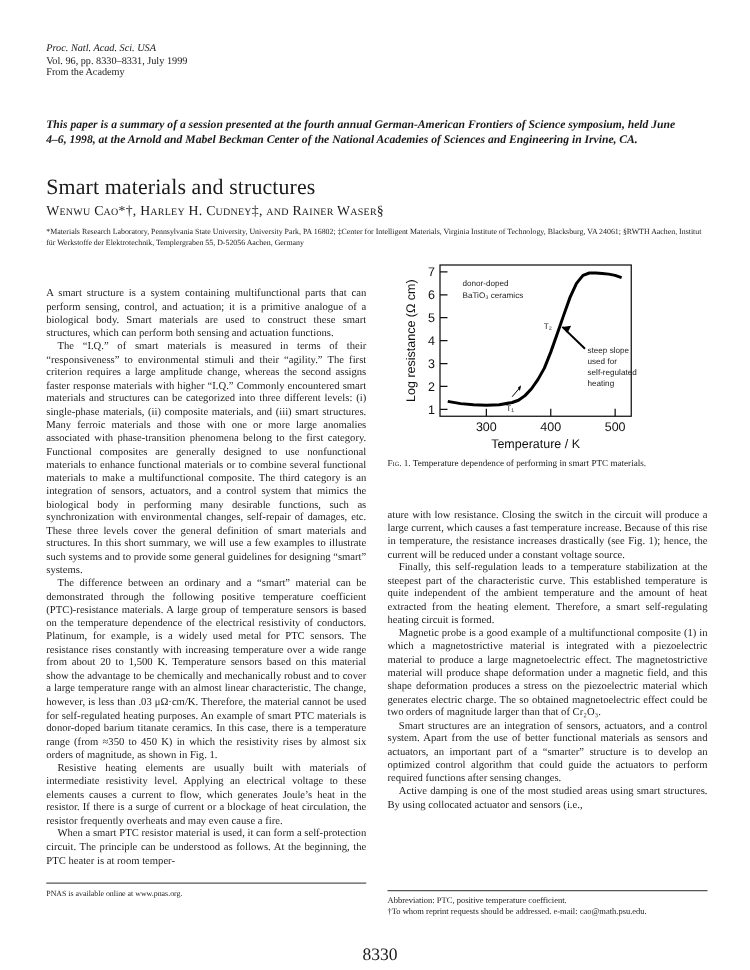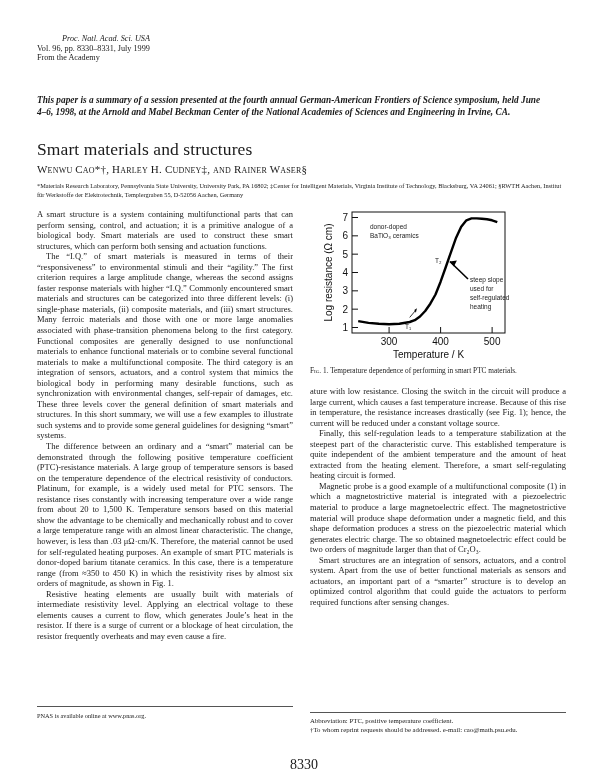--- a/index.html
+++ b/index.html
@@ -1,26 +1,26 @@
 <!DOCTYPE html>
 <html><head>
 <meta charset="utf-8">
 <style>
   html, body { margin:0; padding:0; background:#fff; }
   body { width:600px; height:776px; position:relative; overflow:hidden;
          font-family:"Liberation Serif", serif; color:#1a1a1a; }
   .abs { position:absolute; }
   .journal { left:37px; top:34px; font-size:8.2px; line-height:9.6px; }
-  .journal .it { font-style:italic;text-align:right; }
+  .journal .it { font-style:italic; }
   .summary { left:37px; top:95px; width:510px; font-size:9.3px; line-height:11.6px;
              font-style:italic; font-weight:bold; }
   .title { left:37px; top:139px; font-size:17.5px; font-weight:normal; letter-spacing:0.1px; }
   .authors { left:37px; top:163px; font-size:11px; font-variant:small-caps; letter-spacing:0.2px; }
   .affil { left:37px; top:182px; width:530px; font-size:6.3px; line-height:8.6px; }
-  .col { font-size:8.5px; line-height:10.55px; text-align:justify; }
+  .col { font-size:8.5px; line-height:10.55px; text-align:justify;margin-top:20px; }
   .col p { margin:0; text-indent:9px; }
   .col p.first { text-indent:0; }
   .leftcol { left:37px; top:209px; width:256px; }
   .rightcol { left:310px; top:386px; width:256px; }
   .rule { height:0; border-top:0.8px solid #555; }
   .footL { left:37px; top:712px; font-size:6.3px; }
   .footR { left:310px; top:717px; width:256px; font-size:6.8px; line-height:8.6px; }
   .pageno { left:290px; top:757px; font-size:14px; }
   .caption { left:310px; top:366px; width:256px; font-size:7.3px; line-height:9.4px; text-align:justify; }
   .caption .sc { font-variant:small-caps; }
@@ -39,20 +39,21 @@
 
 <div class="abs title">Smart materials and structures</div>
 <div class="abs authors">Wenwu Cao*†, Harley H. Cudney‡, and Rainer Waser§</div>
 <div class="abs affil">*Materials Research Laboratory, Pennsylvania State University, University Park, PA 16802; ‡Center for Intelligent Materials, Virginia Institute of Technology, Blacksburg, VA 24061; §RWTH Aachen, Institut für Werkstoffe der Elektrotechnik, Templergraben 55, D-52056 Aachen, Germany</div>
 
 <div class="abs col leftcol">
   <p class="first">A smart structure is a system containing multifunctional parts that can perform sensing, control, and actuation; it is a primitive analogue of a biological body. Smart materials are used to construct these smart structures, which can perform both sensing and actuation functions.</p>
   <p>The “I.Q.” of smart materials is measured in terms of their “responsiveness” to environmental stimuli and their “agility.” The first criterion requires a large amplitude change, whereas the second assigns faster response materials with higher “I.Q.” Commonly encountered smart materials and structures can be categorized into three different levels: (i) single-phase materials, (ii) composite materials, and (iii) smart structures. Many ferroic materials and those with one or more large anomalies associated with phase-transition phenomena belong to the first category. Functional composites are generally designed to use nonfunctional materials to enhance functional materials or to combine several functional materials to make a multifunctional composite. The third category is an integration of sensors, actuators, and a control system that mimics the biological body in performing many desirable functions, such as synchronization with environmental changes, self-repair of damages, etc. These three levels cover the general definition of smart materials and structures. In this short summary, we will use a few examples to illustrate such systems and to provide some general guidelines for designing “smart” systems.</p>
   <p>The difference between an ordinary and a “smart” material can be demonstrated through the following positive temperature coefficient (PTC)-resistance materials. A large group of temperature sensors is based on the temperature dependence of the electrical resistivity of conductors. Platinum, for example, is a widely used metal for PTC sensors. The resistance rises constantly with increasing temperature over a wide range from about 20 to 1,500 K. Temperature sensors based on this material show the advantage to be chemically and mechanically robust and to cover a large temperature range with an almost linear characteristic. The change, however, is less than .03 μΩ·cm/K. Therefore, the material cannot be used for self-regulated heating purposes. An example of smart PTC materials is donor-doped barium titanate ceramics. In this case, there is a temperature range (from ≈350 to 450 K) in which the resistivity rises by almost six orders of magnitude, as shown in Fig. 1.</p>
   <p>Resistive heating elements are usually built with materials of intermediate resistivity level. Applying an electrical voltage to these elements causes a current to flow, which generates Joule’s heat in the resistor. If there is a surge of current or a blockage of heat circulation, the resistor frequently overheats and may even cause a fire.</p>
+  <p>When a smart PTC resistor material is used, it can form a self-protection circuit. The principle can be understood as follows. At the beginning, the PTC heater is at room temper-</p>
 </div>
 
 <svg class="abs" style="left:300px;top:205px;" width="260" height="160">
   <g id="plot">
       <rect x="52" y="7" width="153" height="121" fill="none" stroke="#111" stroke-width="1"></rect>
       <line x1="52" x2="58" y1="122.5" y2="122.5" stroke="#111" stroke-width="1"></line>
       <text x="48" y="126" font-size="10" text-anchor="end" fill="#111">1</text>
       <line x1="52" x2="58" y1="104.16666666666666" y2="104.16666666666666" stroke="#111" stroke-width="1"></line>
       <text x="48" y="107.66666666666666" font-size="10" text-anchor="end" fill="#111">2</text>
       <line x1="52" x2="58" y1="85.83333333333334" y2="85.83333333333334" stroke="#111" stroke-width="1"></line>
@@ -92,20 +93,21 @@
 <div class="abs caption">
   <span class="sc">Fig. 1.</span>
   <span>Temperature dependence of performing in smart PTC materials.</span>
 </div>
 
 <div class="abs col rightcol">
   <p class="first">ature with low resistance. Closing the switch in the circuit will produce a large current, which causes a fast temperature increase. Because of this rise in temperature, the resistance increases drastically (see Fig. 1); hence, the current will be reduced under a constant voltage source.</p>
   <p>Finally, this self-regulation leads to a temperature stabilization at the steepest part of the characteristic curve. This established temperature is quite independent of the ambient temperature and the amount of heat extracted from the heating element. Therefore, a smart self-regulating heating circuit is formed.</p>
   <p>Magnetic probe is a good example of a multifunctional composite (1) in which a magnetostrictive material is integrated with a piezoelectric material to produce a large magnetoelectric effect. The magnetostrictive material will produce shape deformation under a magnetic field, and this shape deformation produces a stress on the piezoelectric material which generates electric charge. The so obtained magnetoelectric effect could be two orders of magnitude larger than that of Cr₂O₃.</p>
   <p>Smart structures are an integration of sensors, actuators, and a control system. Apart from the use of better functional materials as sensors and actuators, an important part of a “smarter” structure is to develop an optimized control algorithm that could guide the actuators to perform required functions after sensing changes.</p>
+  <p>Active damping is one of the most studied areas using smart structures. By using collocated actuator and sensors (i.e.,</p>
 </div>
 
 <div class="abs rule" style="left:37px;top:706px;width:256px;"></div>
 <div class="abs footL">PNAS is available online at www.pnas.org.</div>
 
 <div class="abs rule" style="left:310px;top:712px;width:256px;"></div>
 <div class="abs footR">
   <div>Abbreviation: PTC, positive temperature coefficient.</div>
   <div>†To whom reprint requests should be addressed. e-mail: cao@math.psu.edu.</div>
 </div>

